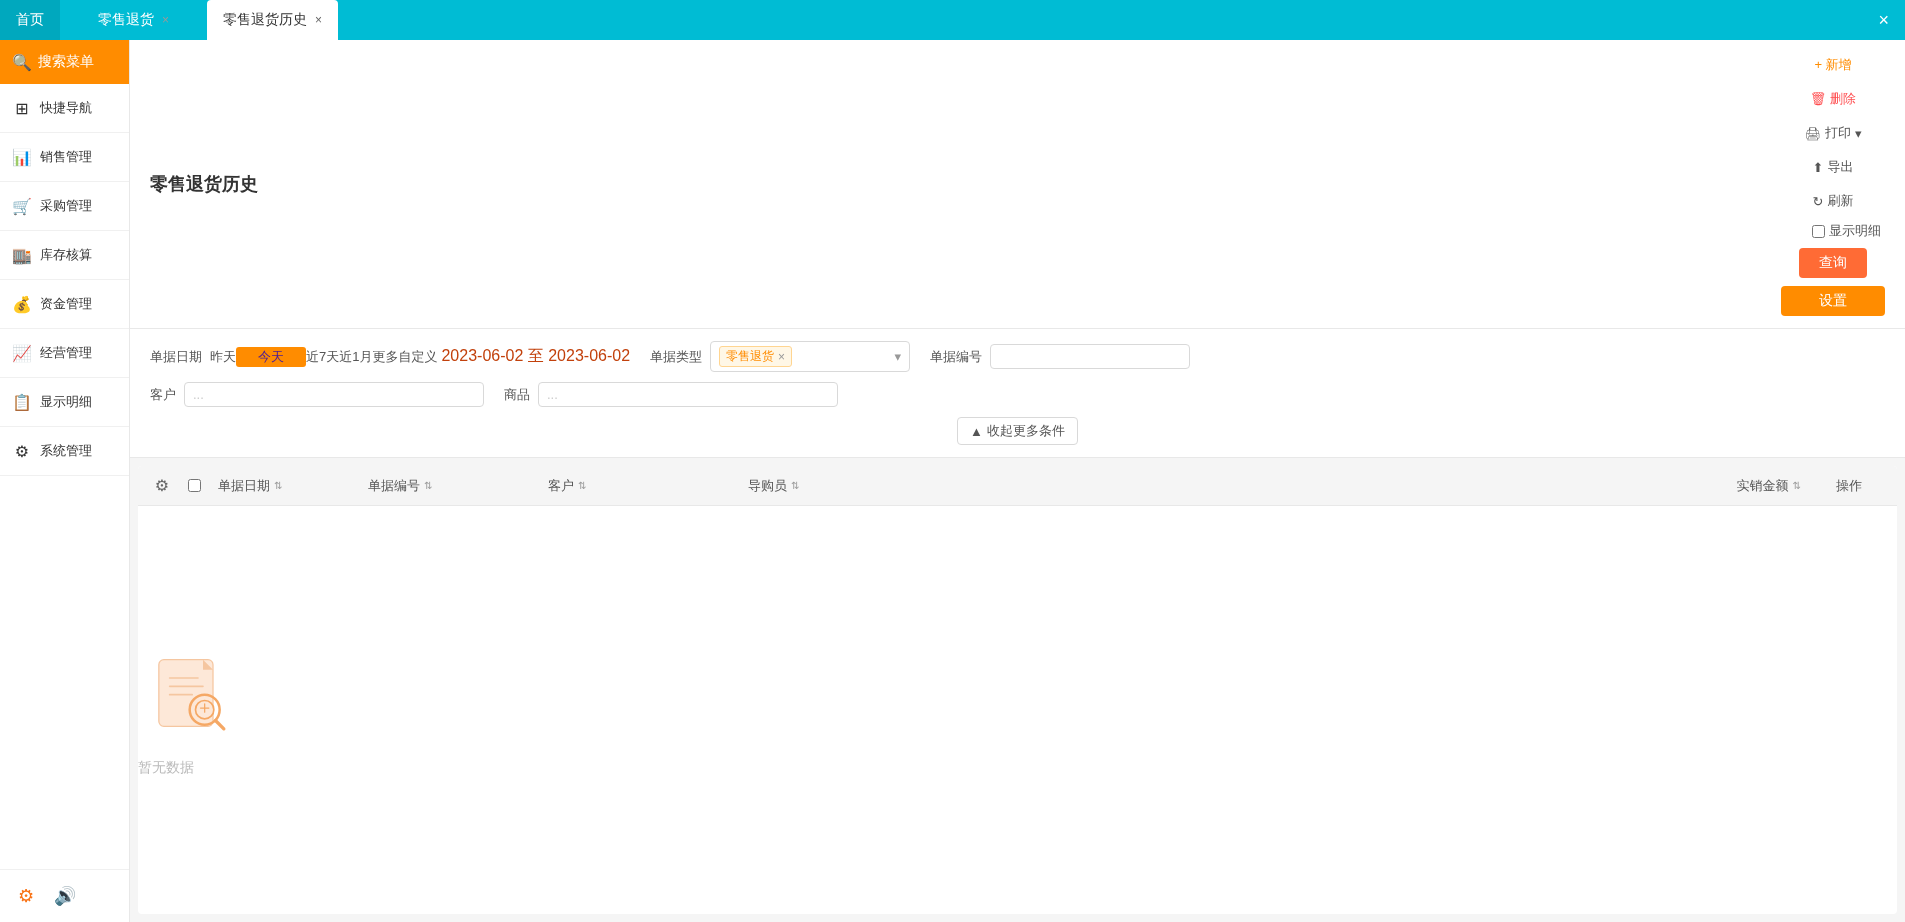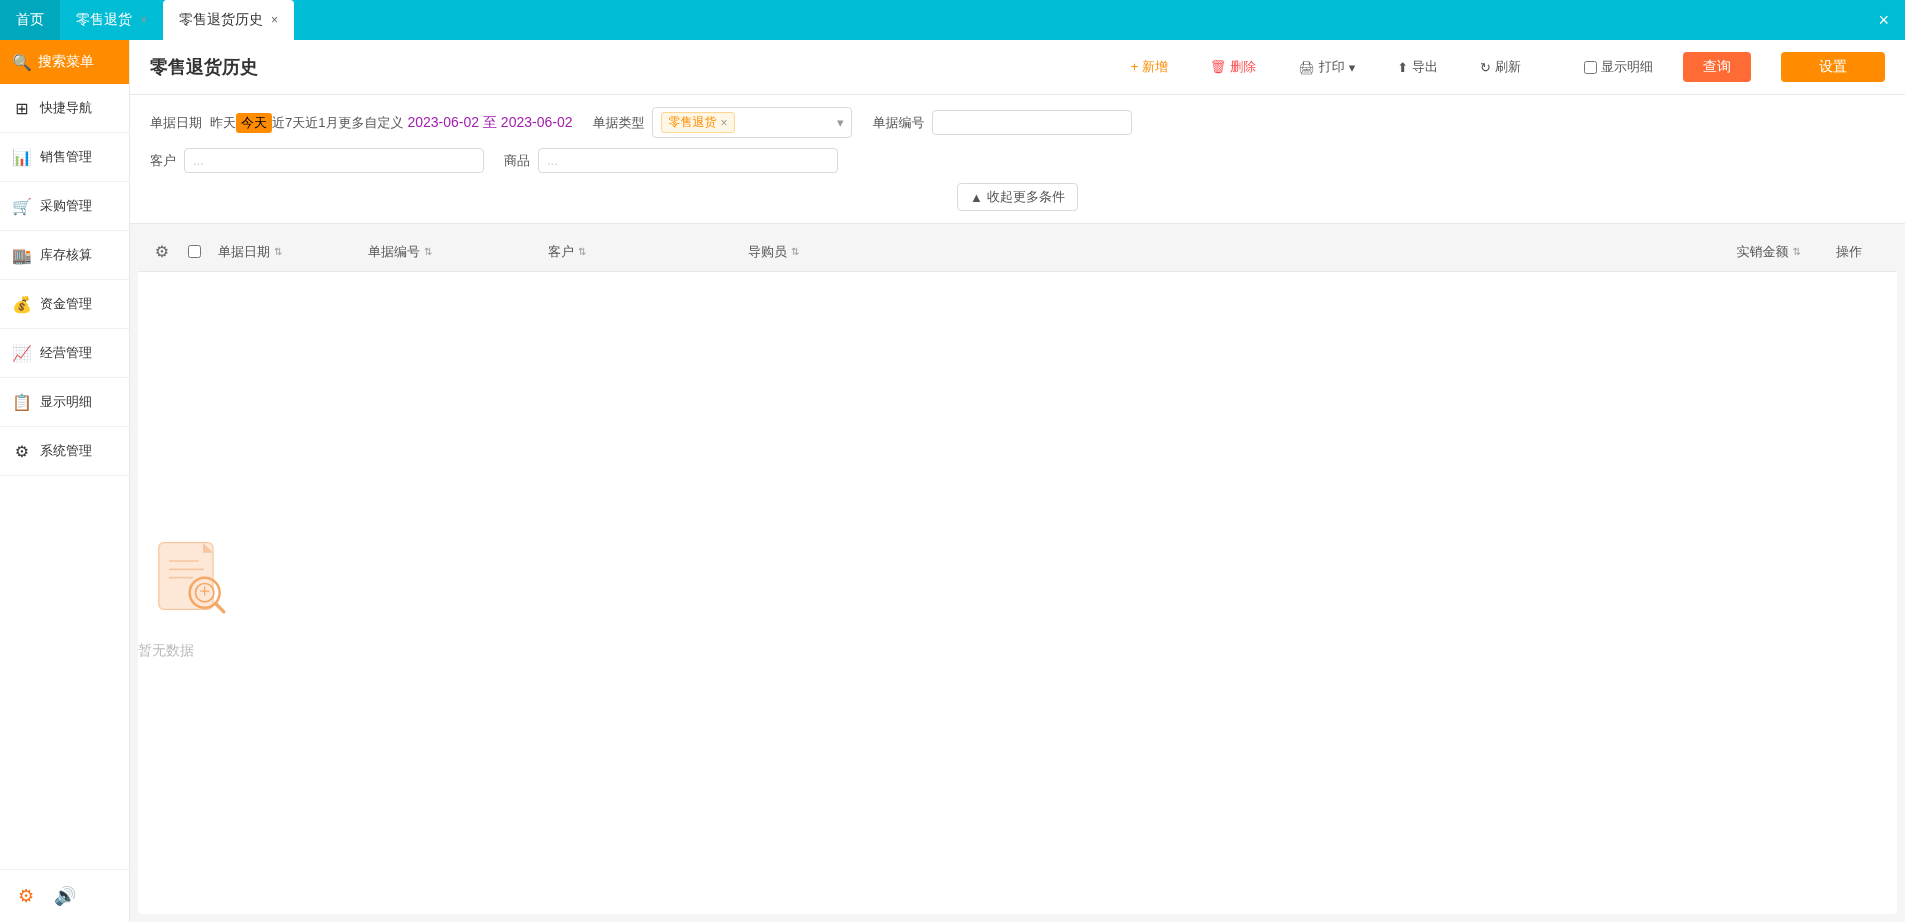--- a/index.html
+++ b/index.html
@@ -6,20 +6,21 @@
     body { width: 1905px; height: 922px; overflow: hidden; display: flex; flex-direction: column; background: #f5f5f5; }
 
     
     .tab-bar {
       background: #00bcd4;
       display: flex;
       align-items: center;
       height: 40px;
       padding-left: 0;
       flex-shrink: 0;
+      gap: 22px;
     }
     .tab-item {
       display: flex;
       align-items: center;
       padding: 0 16px;
       height: 40px;
       color: white;
       font-size: 14px;
       cursor: pointer;
       position: relative;
@@ -131,21 +132,22 @@
       flex-shrink: 0;
     }
     .page-title {
       font-size: 18px;
       font-weight: bold;
       color: #333;
     }
     .header-actions {
       display: flex;
       align-items: center;
-      gap: 30px;
+      gap: 8px;
+      flex-direction: column;
     }
     .btn-action {
       display: flex;
       align-items: center;
       gap: 4px;
       font-size: 13px;
       color: #555;
       cursor: pointer;
       padding: 4px 6px;
       border-radius: 3px;
@@ -208,27 +210,27 @@
       align-items: center;
       font-size: 13px;
     }
     .date-link {
       color: #555;
       cursor: pointer;
       font-size: 13px;
     }
     .date-link.active {
       background: #ff8c00;
-      color: #000000;
-      padding: 1px 5px;
+      color: #4c1d95;
+      padding: 1px 22px;
       border-radius: 3px;
     }
     .date-range-text {
-      color: #a21caf;
-      font-size: 14px;
+      color: #c2410c;
+      font-size: 16px;
       margin-left: 4px;
     }
     .filter-select {
       display: flex;
       align-items: center;
       border: 1px solid #d9d9d9;
       border-radius: 4px;
       padding: 4px 8px;
       min-width: 200px;
       cursor: pointer;

